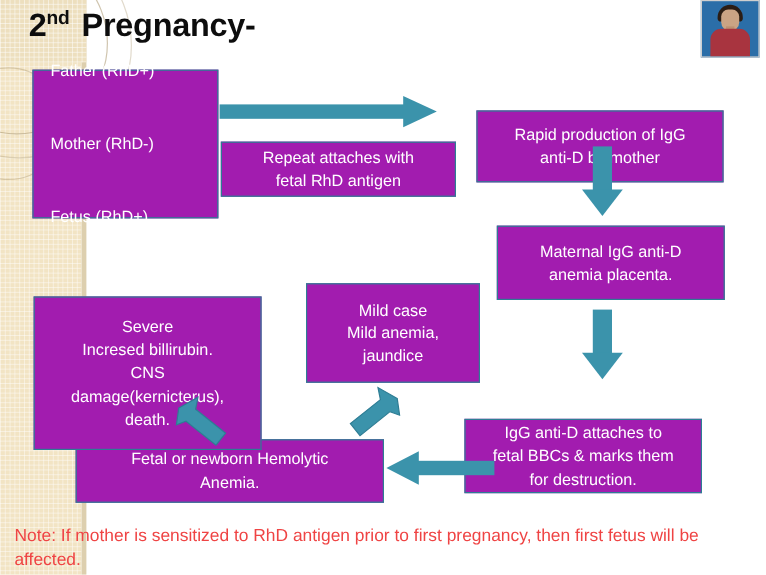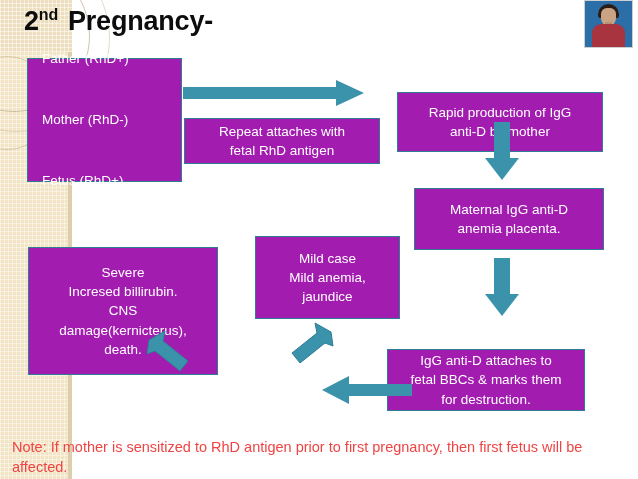--- a/index.html
+++ b/index.html
@@ -244,20 +244,22 @@
 
   <div class="box" id="box-repeat">Repeat attaches with
 fetal RhD antigen</div>
   <div class="box" id="box-rapid">Rapid production of IgG
 anti-D by mother</div>
   <div class="box" id="box-maternal">Maternal IgG anti-D
 anemia placenta.</div>
   <div class="box" id="box-iggattach">IgG anti-D attaches to
 fetal BBCs &amp; marks them
 for destruction.</div>
+  <div class="box" id="box-hemolytic">Fetal or newborn Hemolytic
+Anemia.</div>
   <div class="box" id="box-mild">Mild case
 Mild anemia,
 jaundice</div>
   <div class="box" id="box-severe">Severe
 Incresed billirubin.
 CNS
 damage(kernicterus),
 death.</div>
 
   <div class="arrow" id="arrow-right-1">

